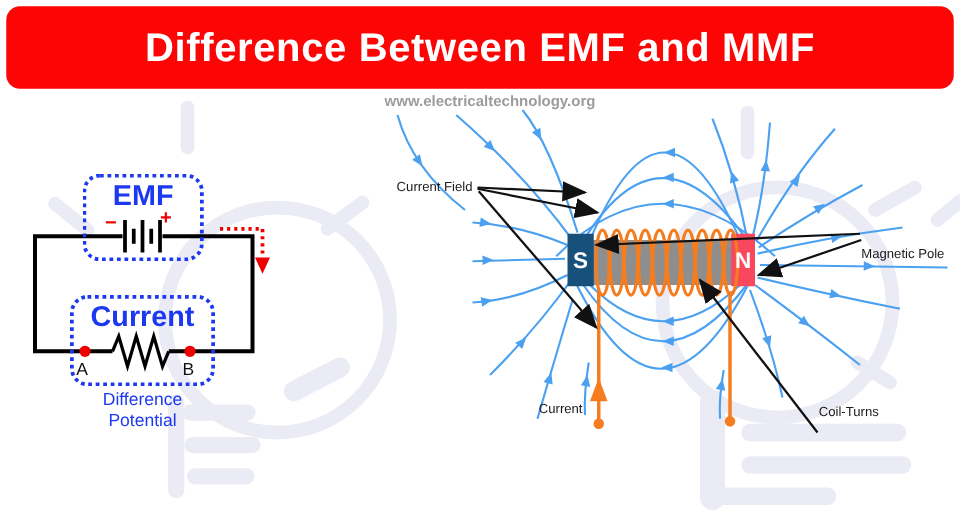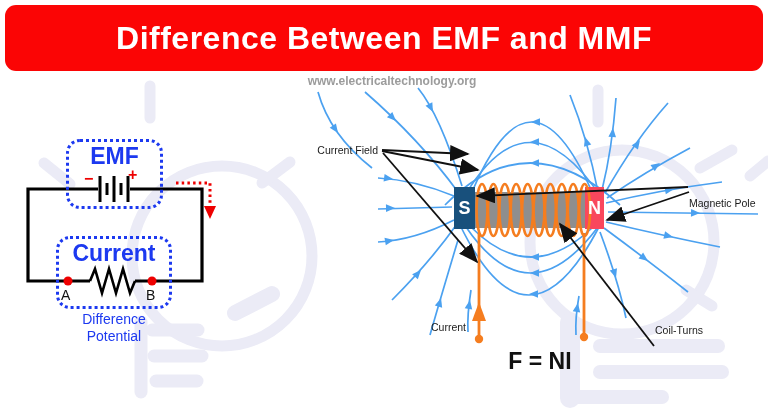--- a/index.html
+++ b/index.html
@@ -222,18 +222,17 @@
   <div class="term term-b">B</div>
   <div class="potential">
     <div>Difference</div>
     <div>Potential</div>
   </div>
 
   <div class="lbl mf-label">Current Field</div>
   <div class="lbl mp-label">Magnetic Pole</div>
   <div class="lbl cur-label">Current</div>
   <div class="lbl ct-label">Coil-Turns</div>
-  <div class="formula">F = NI</div>
 
   <div class="pole pole-s">S</div>
   <div class="pole pole-n">N</div>
 
 </div>
 
 </body></html>

